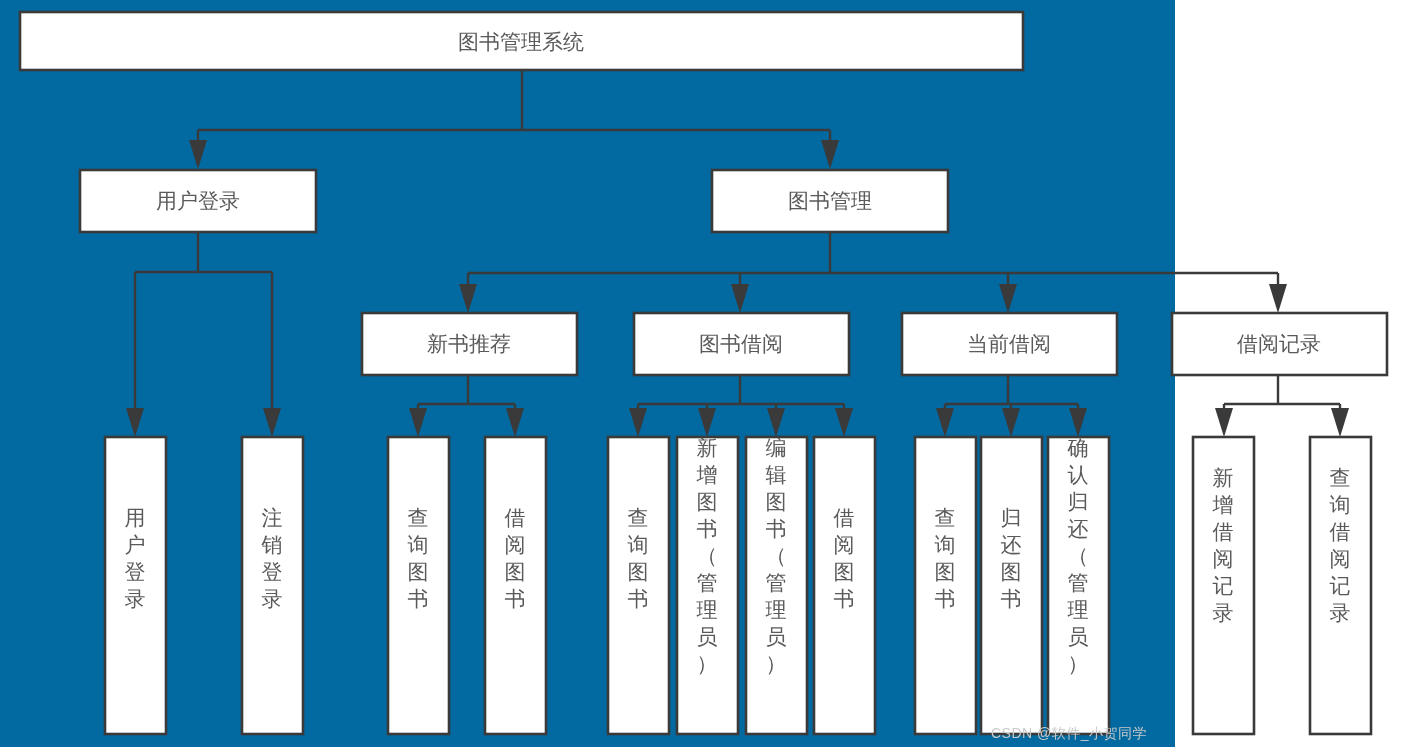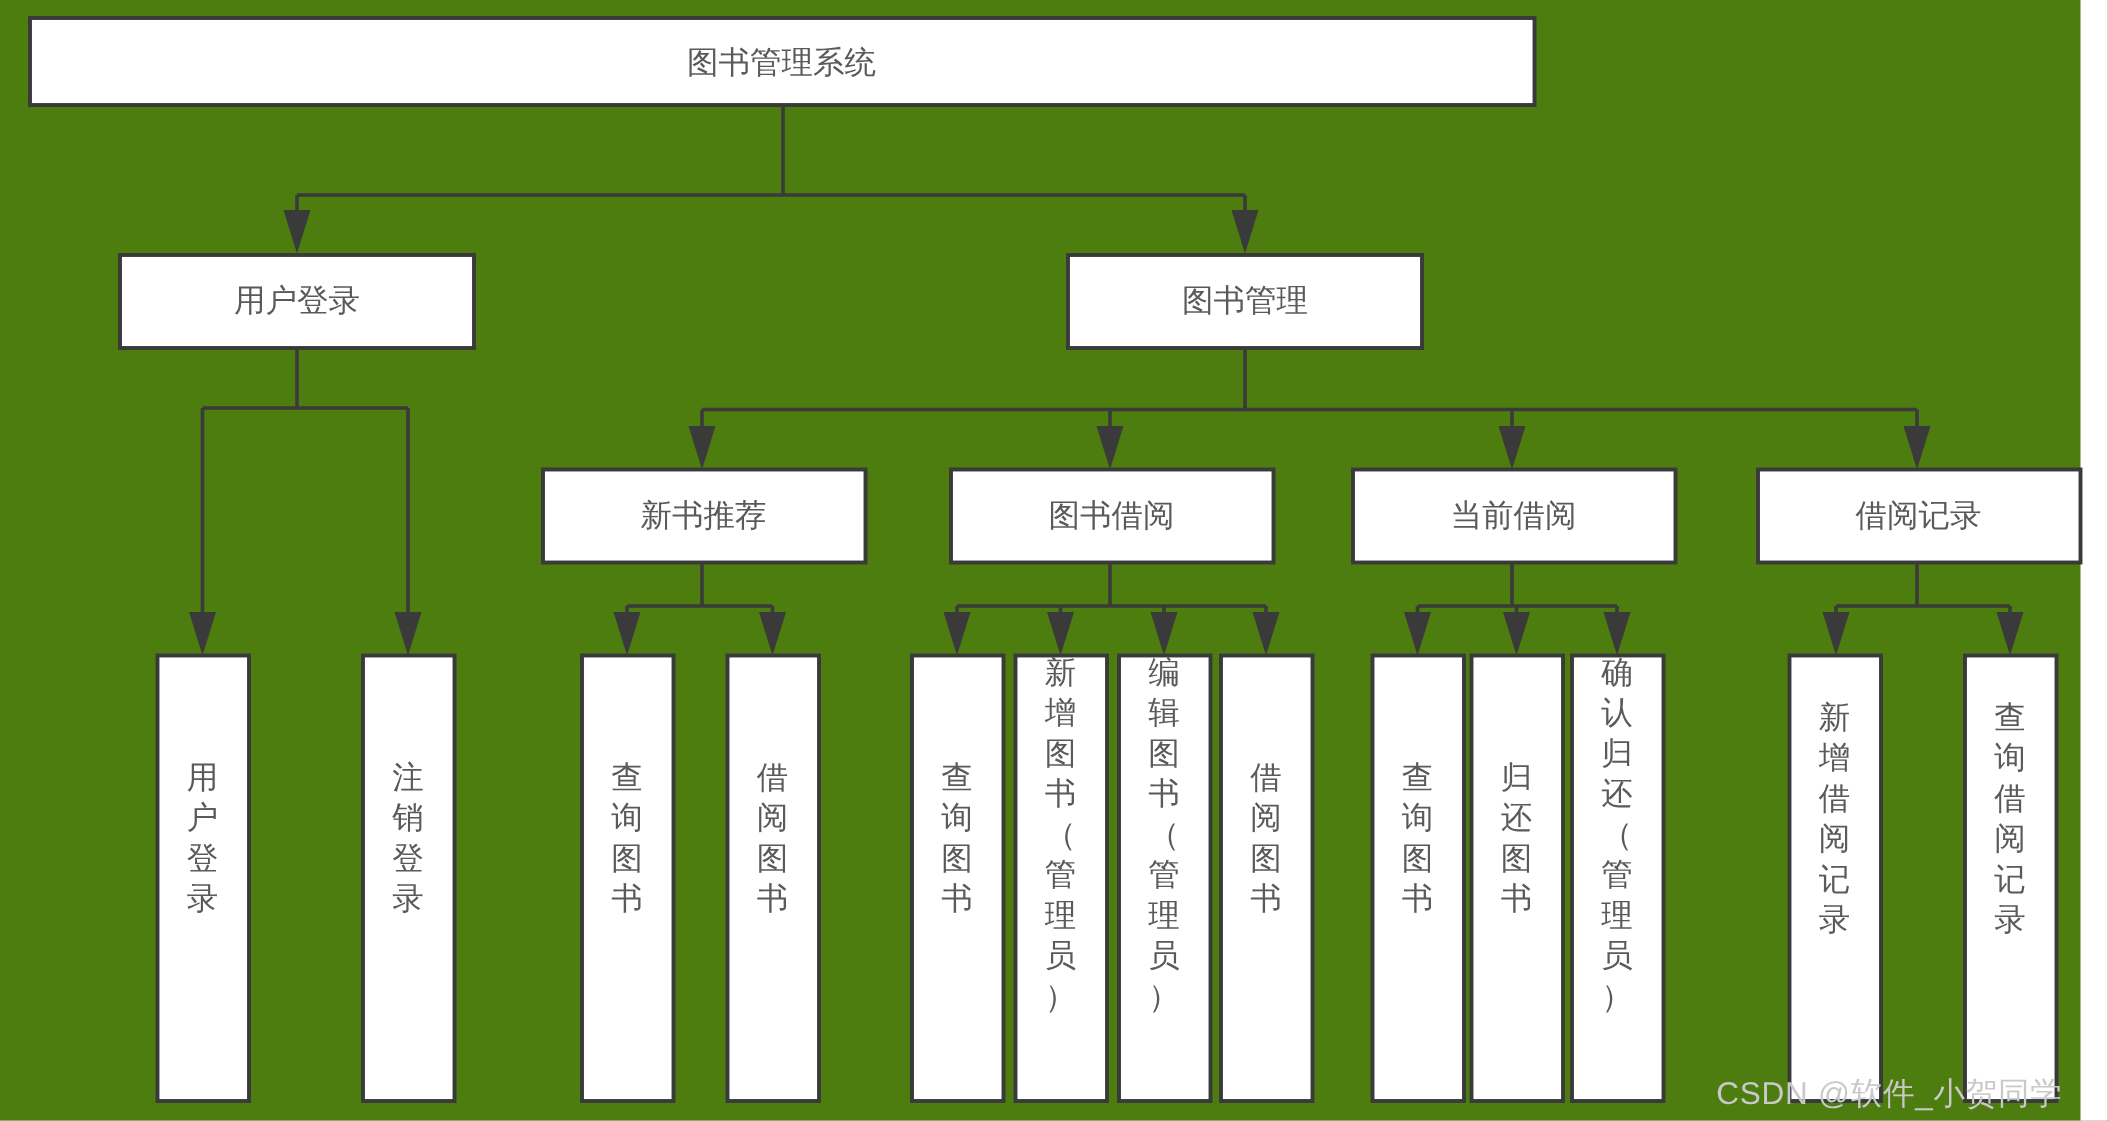--- a/index.html
+++ b/index.html
@@ -9,23 +9,23 @@
   }
   body {
     width: 1405px;
     height: 747px;
     font-family: "Liberation Sans", "DejaVu Sans", sans-serif;
     overflow: hidden;
     position: relative;
   }
   #diagram-root {
     position: relative;
-    width: 1387px;
+    width: 1175px;
     height: 747px;
-    background: #4d7c0f;
+    background: #0369a1;
     text-decoration: underline;
   }
   svg#diagram-svg {
     position: absolute;
     left: 0;
     top: 0;
     width: 1405px;
     height: 747px;
   }
   .node-box {
@@ -50,24 +50,24 @@
     dominant-baseline: middle;
   }
   .node-label-v {
     font-family: "Liberation Sans", "DejaVu Sans", sans-serif;
     font-size: 21px;
     fill: #5a5a5a;
     text-anchor: middle;
   }
   .watermark {
     position: absolute;
-    right: 12px;
+    right: 28px;
     bottom: 4px;
     font-family: "Liberation Sans", "DejaVu Sans", sans-serif;
-    font-size: 21px;
+    font-size: 14px;
     color: #c9c9c9;
     letter-spacing: 0.5px;
     white-space: nowrap;
     user-select: none;
   }
 </style>
 </head>
 <body>
 
 <div id="diagram-root">

